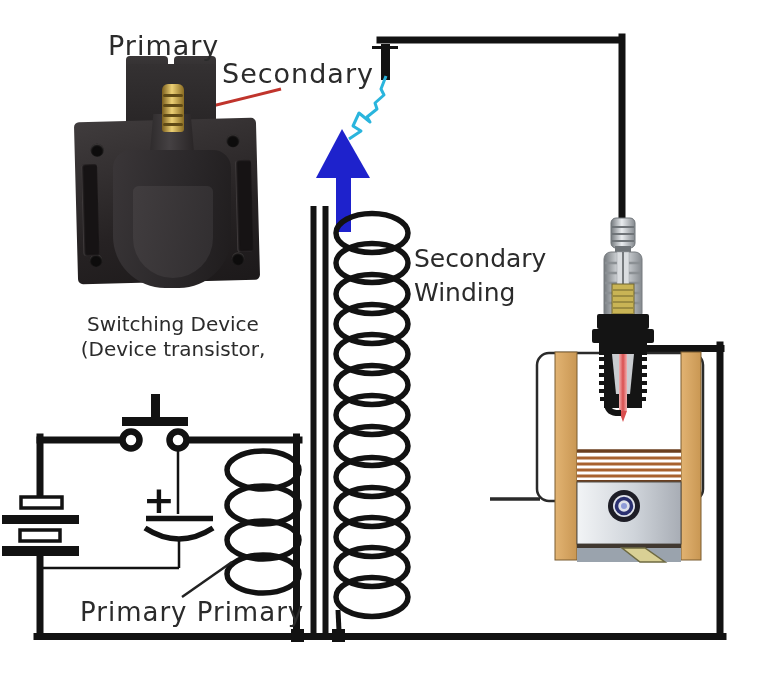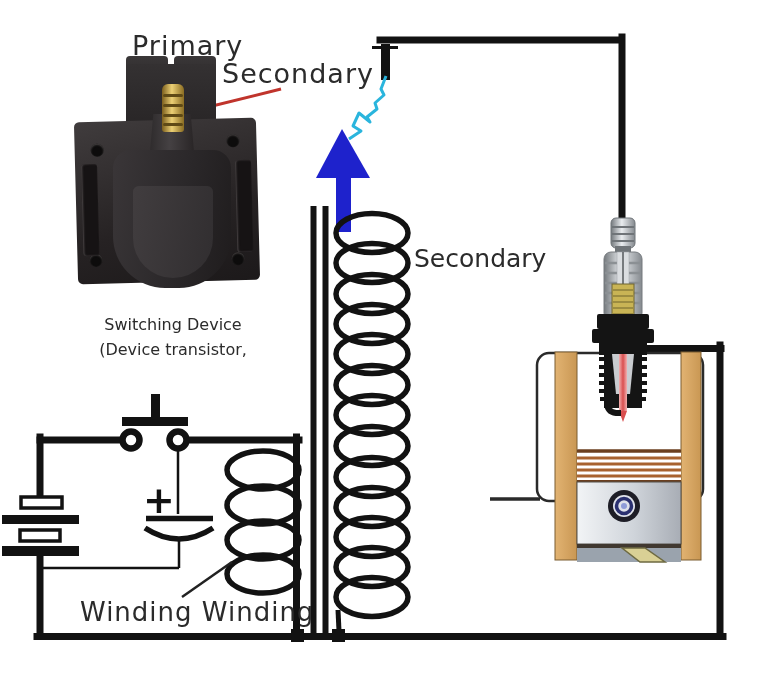--- a/index.html
+++ b/index.html
@@ -2,23 +2,23 @@
 <html><head>
 <meta charset="utf-8">
 <style>
   html,body{margin:0;padding:0;background:#ffffff;}
   .canvas{
     position:relative;width:768px;height:684px;background:#ffffff;
     font-family:"DejaVu Sans",sans-serif;color:#2b2b2b;overflow:hidden;
   }
   .diagram-svg{position:absolute;left:0;top:0;}
   .label{position:absolute;color:#2b2b2b;white-space:nowrap;}
-  .lbl-primary{left:132px;top:30px;font-size:27px;letter-spacing:1px;}
+  .lbl-primary{left:108px;top:30px;font-size:27px;letter-spacing:1px;}
   .lbl-secondary{left:222px;top:58px;font-size:27px;letter-spacing:1px;}
-  .lbl-switching{left:48px;top:312px;width:250px;text-align:center;font-size:16px;line-height:25px;white-space:normal;}
+  .lbl-switching{left:48px;top:312px;width:250px;text-align:center;font-size:20px;line-height:25px;white-space:normal;}
   .lbl-secwind{left:414px;top:242px;font-size:25px;line-height:34px;}
   .lbl-primwind{left:80px;top:597px;font-size:26px;letter-spacing:1px;}
 
   
   .coil-photo{position:absolute;left:62px;top:52px;width:200px;height:262px;}
   .coil-photo *{position:absolute;}
   .coil-tab{top:4px;width:42px;height:40px;background:linear-gradient(#3a3738,#262324);border-radius:4px 4px 0 0;}
   .coil-tab.left{left:64px;} .coil-tab.right{left:112px;}
   .coil-pin{left:10px;top:18px;width:22px;height:4px;background:#caa64a;border-radius:2px;}
   .coil-connector{left:64px;top:12px;width:90px;height:108px;background:linear-gradient(#343132,#201d1e);border-radius:3px;}
@@ -238,17 +238,18 @@
   <div class="label lbl-primary">Primary</div>
   <div class="label lbl-secondary">Secondary</div>
 
   <div class="label lbl-switching">
     <div>Switching Device</div>
     <div>(Device transistor,</div>
   </div>
 
   <div class="label lbl-secwind">
     <div>Secondary</div>
+    <div>Winding</div>
   </div>
 
-  <div class="label lbl-primwind">Winding Winding</div>
+  <div class="label lbl-primwind">Primary Primary</div>
 
 </div>
 
 </body></html>

